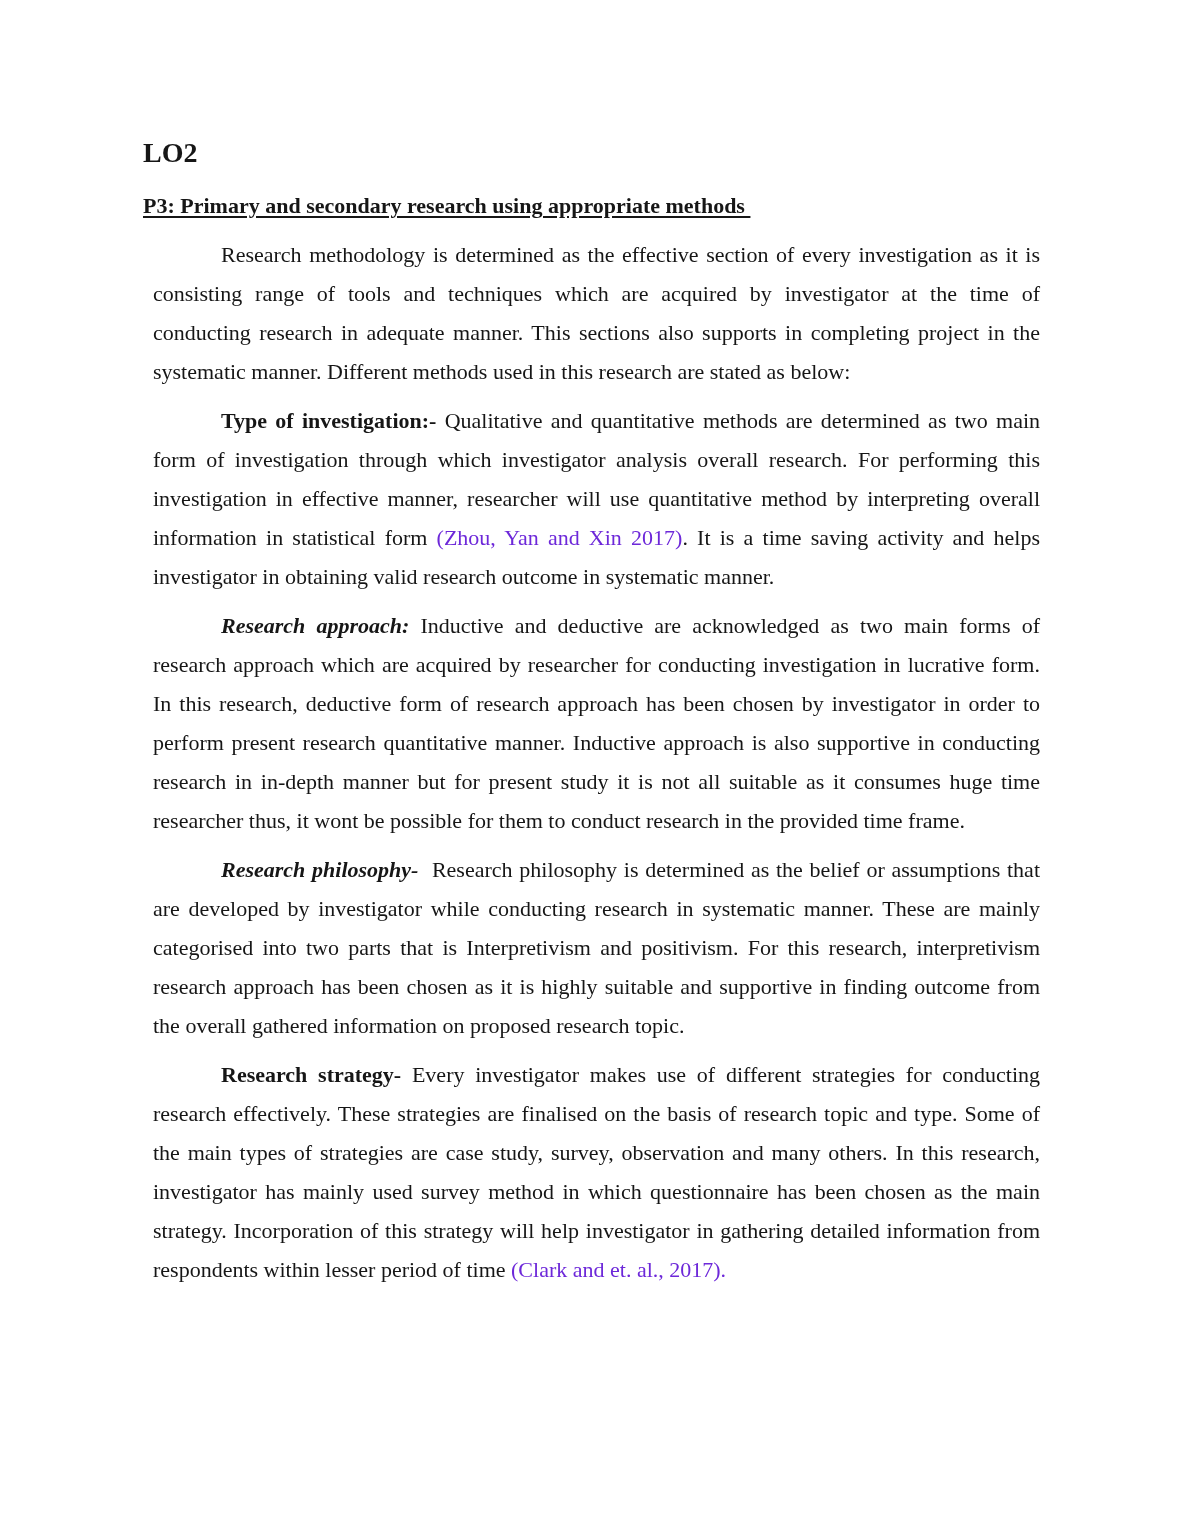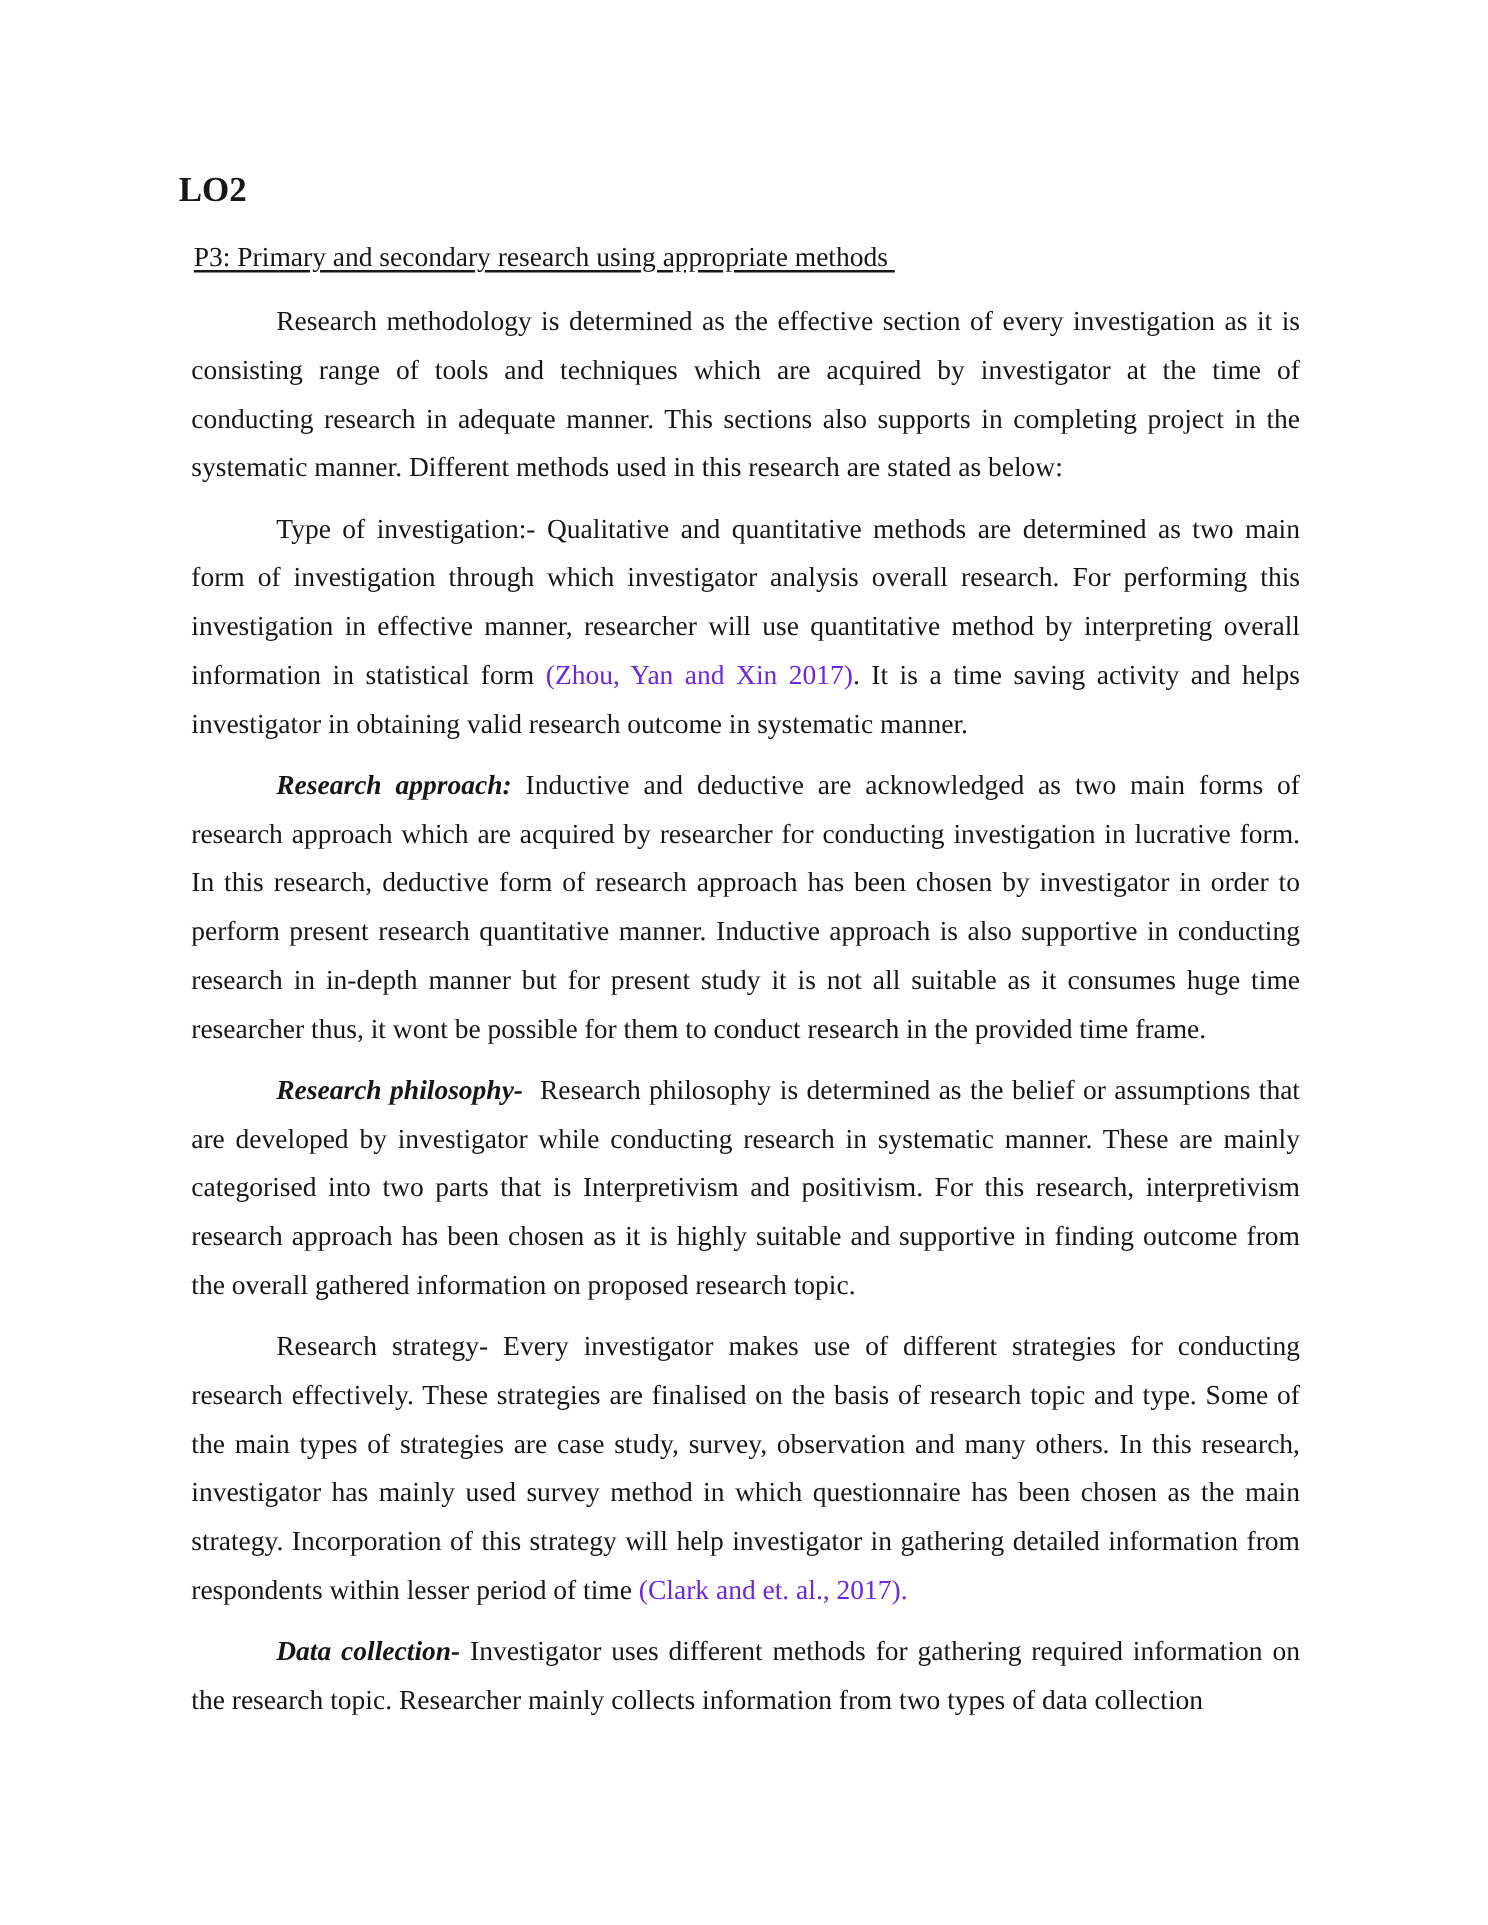--- a/index.html
+++ b/index.html
@@ -23,36 +23,36 @@
     background: #ffffff;
   }
   .section-title {
     font-size: 28px;
     font-weight: bold;
     line-height: 34px;
     margin: 0 0 16px 0;
   }
   .section-heading {
     font-size: 22px;
-    font-weight: normal;
+    font-weight: bold;
     line-height: 39px;
-    margin: 12px;
+    margin: 0;
   }
   .section-heading .u {
     text-decoration: underline;
     text-underline-offset: 3px;
   }
   .para {
     font-size: 22px;
     line-height: 39px;
     margin: 10px;
     text-align: justify;
     text-indent: 68px;
   }
-  .r-bold { font-weight: normal; }
+  .r-bold { font-weight: bold; }
   .r-bi   { font-weight: bold; font-style: italic; }
   .r-cite { color: #6d28d9; }
 </style>
 </head>
 <body>
 
 <div class="page">
 
   <h1 class="section-title">LO2</h1>
 
@@ -61,15 +61,14 @@
   <p class="para"><span>Research methodology is determined as the effective section of every investigation as it is consisting range of tools and techniques which are acquired by investigator at the time of conducting research in adequate manner. This sections also supports in completing project in the systematic manner. Different methods used in this research are stated as below:</span></p>
 
   <p class="para"><span class="r-bold">Type of investigation:-</span><span> Qualitative and quantitative methods are determined as two main form of investigation through which investigator analysis overall research. For performing this investigation in effective manner, researcher will use quantitative method by interpreting overall information in statistical form </span><span class="r-cite">(Zhou, Yan and Xin 2017)</span><span>. It is a time saving activity and helps investigator in obtaining valid research outcome in systematic manner.</span></p>
 
   <p class="para"><span class="r-bi">Research approach:</span><span> Inductive and deductive are acknowledged as two main forms of research approach which are acquired by researcher for conducting investigation in lucrative form. In this research, deductive form of research approach has been chosen by investigator in order to perform present research quantitative manner. Inductive approach is also supportive in conducting research in in-depth manner but for present study it is not all suitable as it consumes huge time researcher thus, it wont be possible for them to conduct research in the provided time frame.</span></p>
 
   <p class="para"><span class="r-bi">Research philosophy-</span><span>&nbsp; Research philosophy is determined as the belief or assumptions that are developed by investigator while conducting research in systematic manner. These are mainly categorised into two parts that is Interpretivism and positivism. For this research, interpretivism research approach has been chosen as it is highly suitable and supportive in finding outcome from the overall gathered information on proposed research topic.</span></p>
 
   <p class="para"><span class="r-bold">Research strategy-</span><span> Every investigator makes use of different strategies for conducting research effectively. These strategies are finalised on the basis of research topic and type. Some of the main types of strategies are case study, survey, observation and many others. In this research, investigator has mainly used survey method in which questionnaire has been chosen as the main strategy. Incorporation of this strategy will help investigator in gathering detailed information from respondents within lesser period of time </span><span class="r-cite">(Clark and et. al., 2017).</span></p>
 
-  <p class="para"><span class="r-bi">Data collection-</span><span> Investigator uses different methods for gathering required information on the research topic. Researcher mainly collects information from two types of data collection</span></p>
 
 </div>
 
 </body></html>

